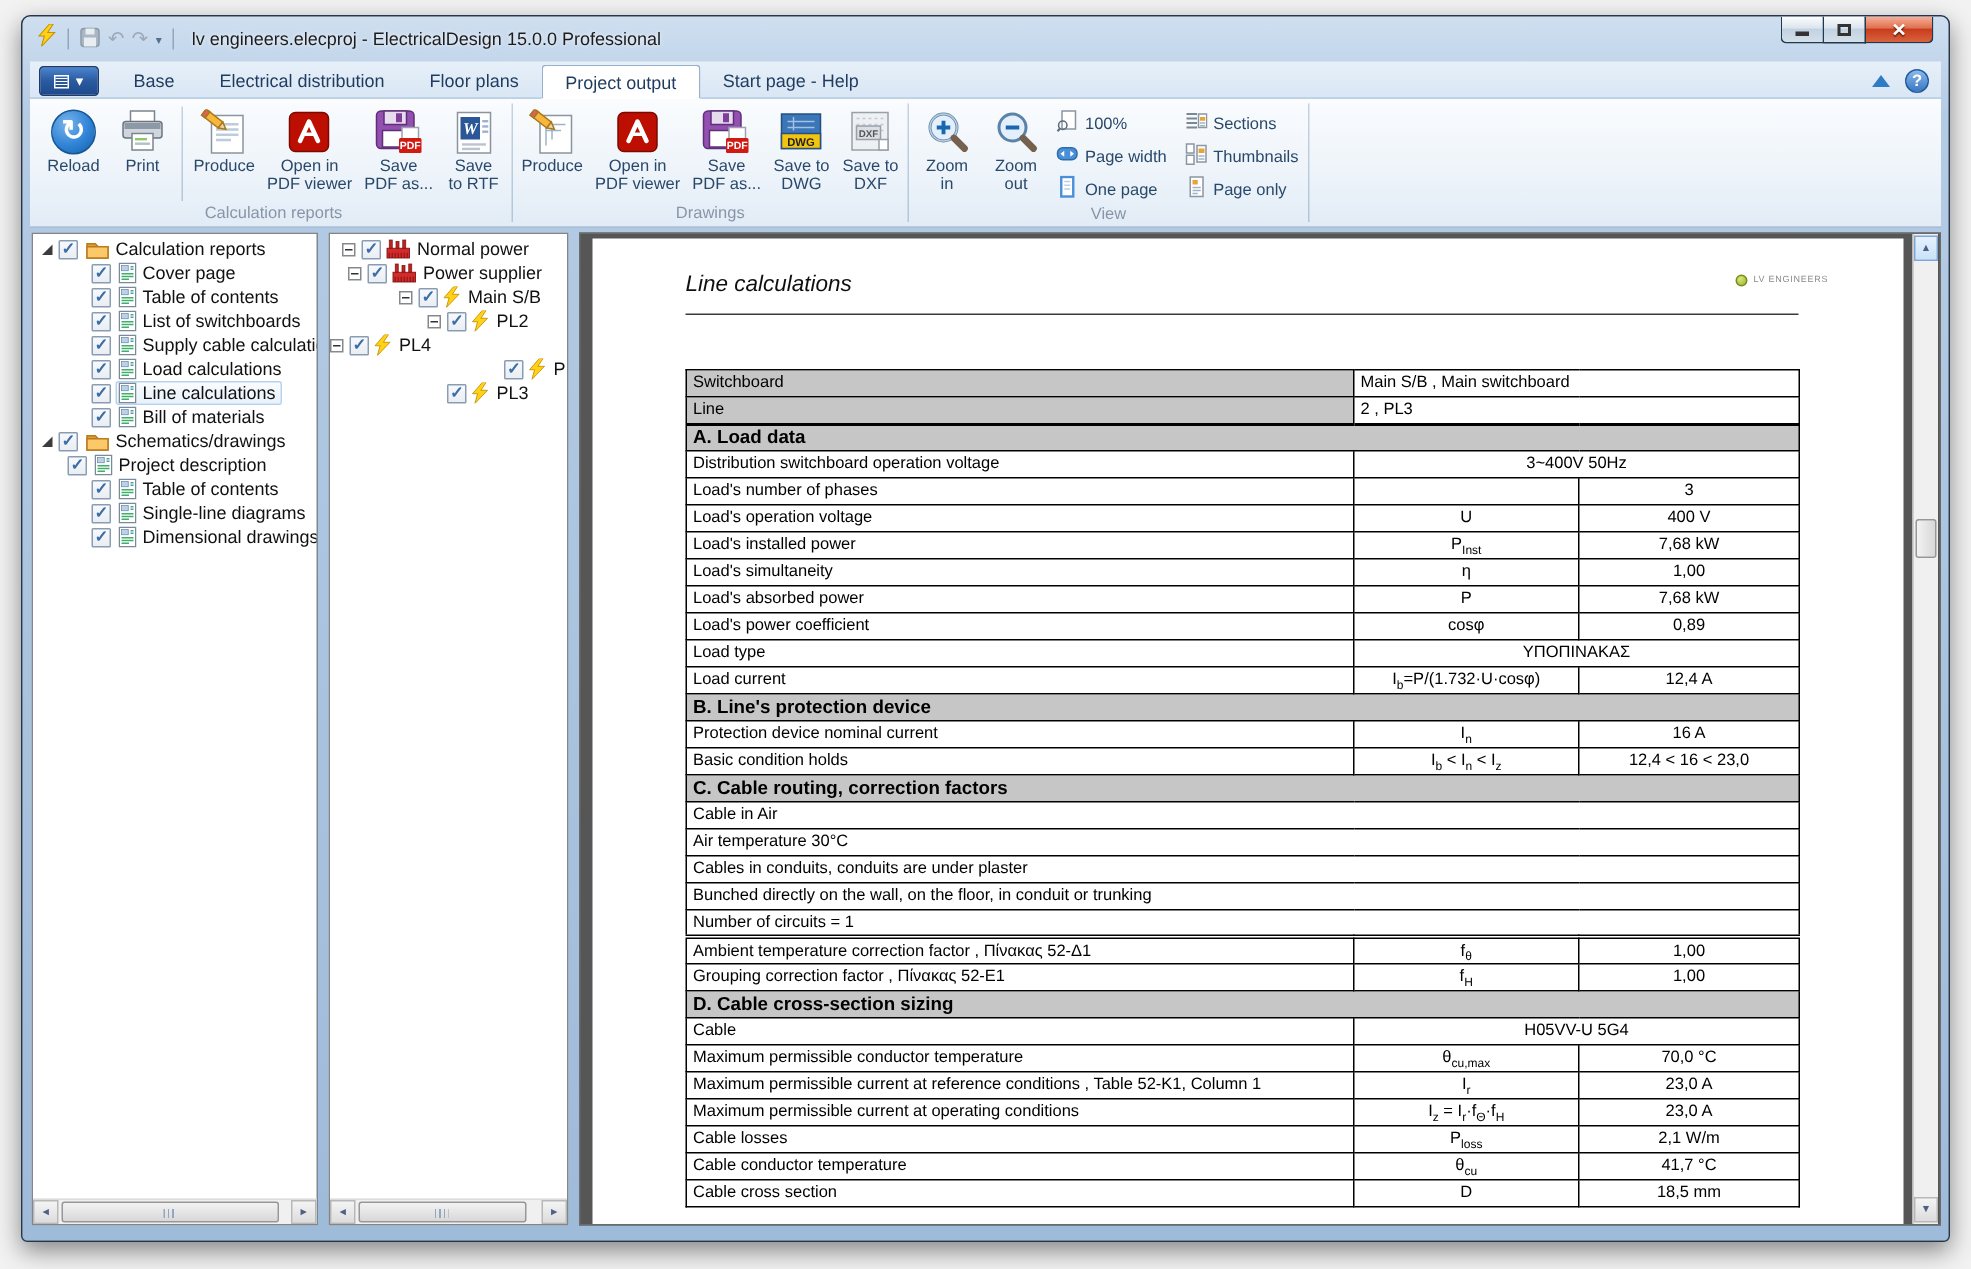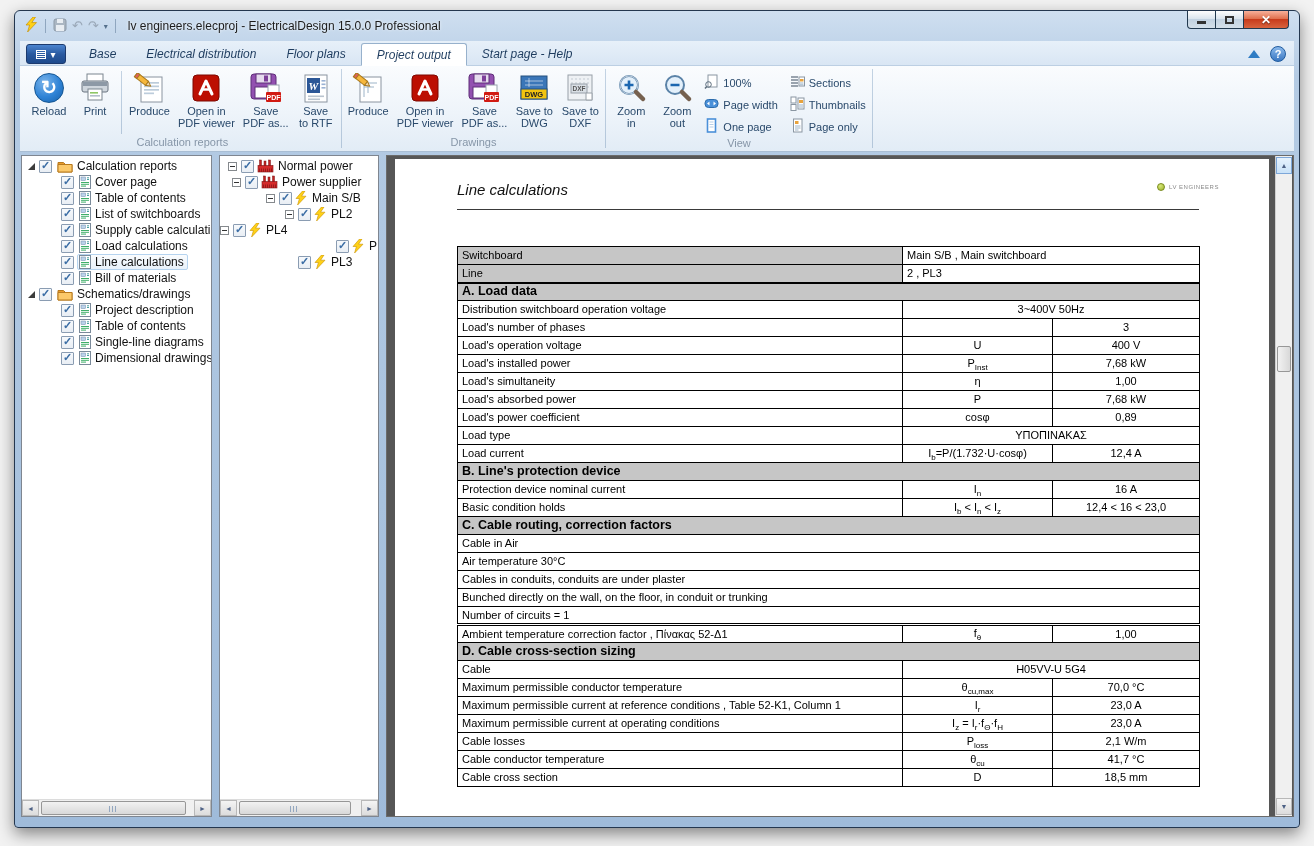--- a/index.html
+++ b/index.html
@@ -161,21 +161,21 @@
           <span class="glyph-close">✕</span>
         </div>
     </div>
   </div>
 
   <div class="tabstrip">
     <div class="appbtn">
         <span class="bars"></span>
         <span>▾</span>
       </div>
-    <div id="tabs" style="display:flex;align-items:flex-end;font-style:italic;">
+    <div id="tabs" style="display:flex;align-items:flex-end;">
         <div class="tab">Base</div>
         <div class="tab">Electrical distribution</div>
         <div class="tab">Floor plans</div>
         <div class="tab active">Project output</div>
         <div class="tab">Start page - Help</div>
       </div>
     <div class="strip-right">
       <div class="collapse-tri"></div>
       <div class="help-btn">?</div>
     </div>
@@ -577,21 +577,21 @@
             <span class="titem">
               <span class="ticon">
                 <svg width="16" height="13" viewBox="0 0 16 13">
                   <path d="M1 2.5 L6.5 2.5 L8.5 4.5 L15 4.5 L15 12 L1 12 Z" fill="#e89b2e" stroke="#b87a1e"></path>
                   <path d="M1 4.5 L15 4.5 L15 12 L1 12 Z" fill="#fcc96a" stroke="#b87a1e"></path>
                 </svg>
               </span>
               <span>Schematics/drawings</span>
             </span>
           </div>
-          <div class="trow" style="padding-left: 26px;">
+          <div class="trow" style="padding-left: 10px;">
             <span class="t1spacer"></span>
             <span class="cb"></span>
             <span class="titem">
               <span class="ticon">
                 <svg width="12" height="14" viewBox="0 0 12 14">
                   <rect x="0.5" y="0.5" width="11" height="13" fill="#fff" stroke="#7a8a9a"></rect>
                   <rect x="2" y="2" width="4.5" height="3.5" fill="#bcd2ea" stroke="#6d89a8" stroke-width="0.5"></rect>
                   <path d="M8 2.8 H10 M8 4.5 H10" stroke="#4aa0a0"></path>
                   <path d="M2 7.5 H10 M2 9.3 H10 M2 11.1 H7" stroke="#3fae68"></path>
                 </svg>
@@ -837,20 +837,25 @@
               </tr>
               <tr class="heavy">
                 <td colspan="3">Number of circuits = 1</td>
               </tr>
               <tr>
                 <td>Ambient temperature correction factor , Πίνακας 52-Δ1</td>
                 <td class="center"><span>f</span><span class="sub">θ</span></td>
                 <td class="center">1,00</td>
               </tr>
               <tr>
+                <td>Grouping correction factor , Πίνακας 52-E1</td>
+                <td class="center"><span>f</span><span class="sub">H</span></td>
+                <td class="center">1,00</td>
+              </tr>
+              <tr>
                 <td class="section" colspan="3">D. Cable cross-section sizing</td>
               </tr>
               <tr>
                 <td>Cable</td>
                 <td class="center" colspan="2">H05VV-U 5G4</td>
               </tr>
               <tr>
                 <td>Maximum permissible conductor temperature</td>
                 <td class="center"><span>θ</span><span class="sub">cu,max</span></td>
                 <td class="center">70,0 °C</td>

